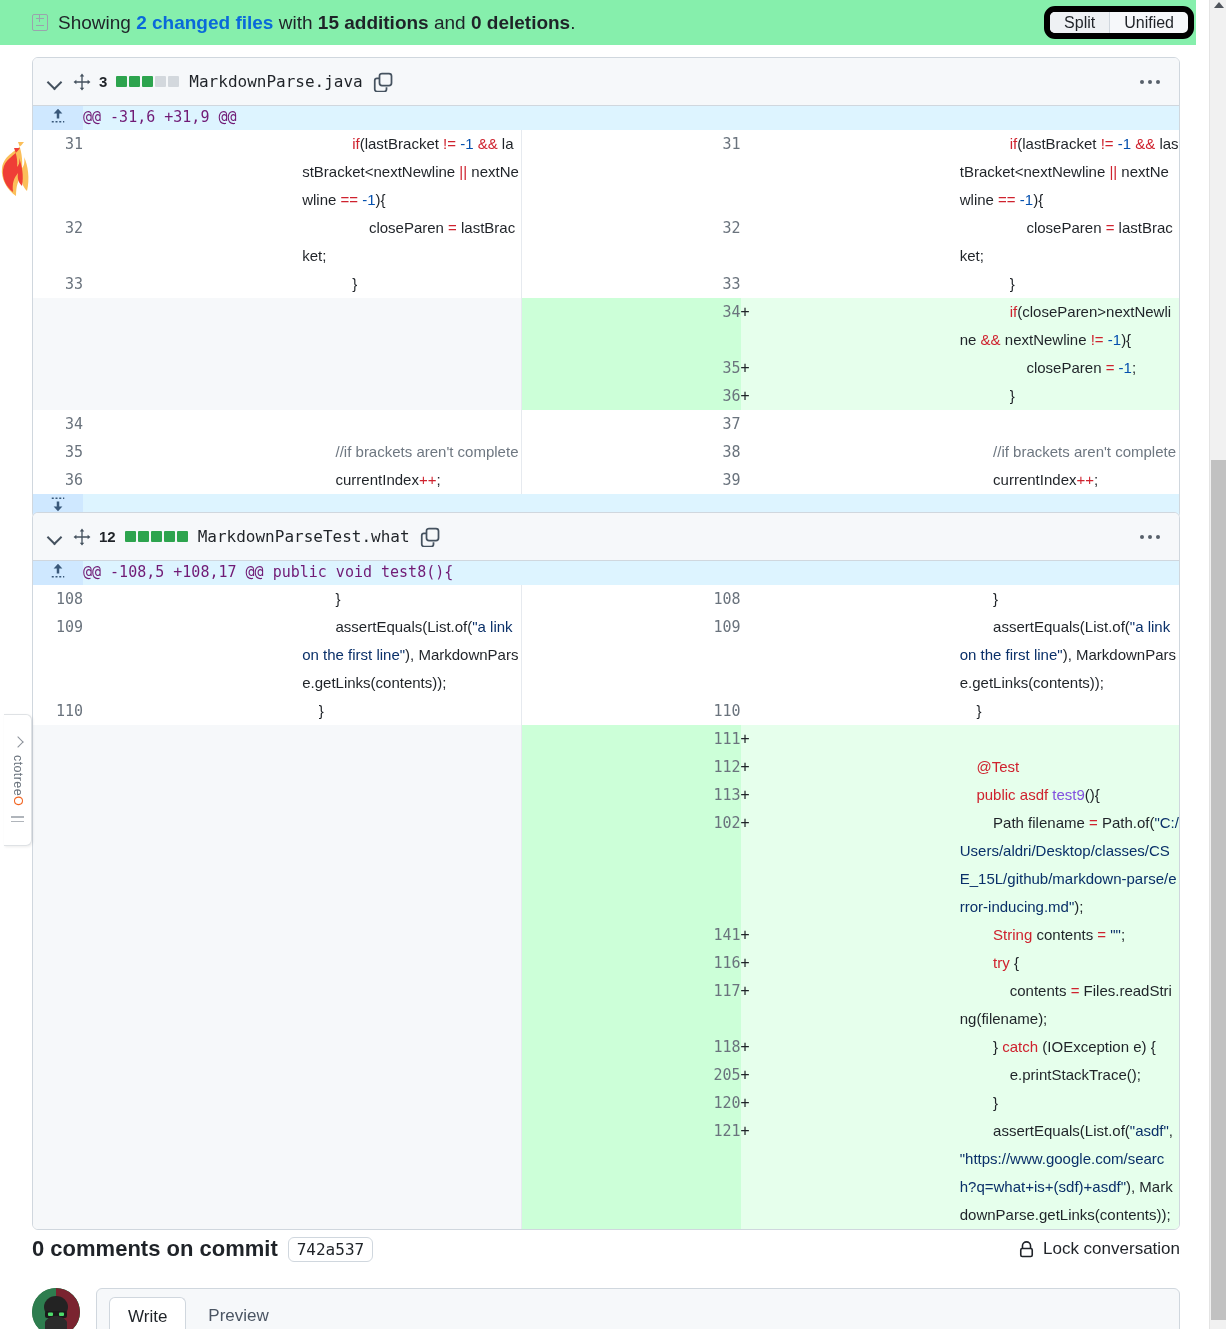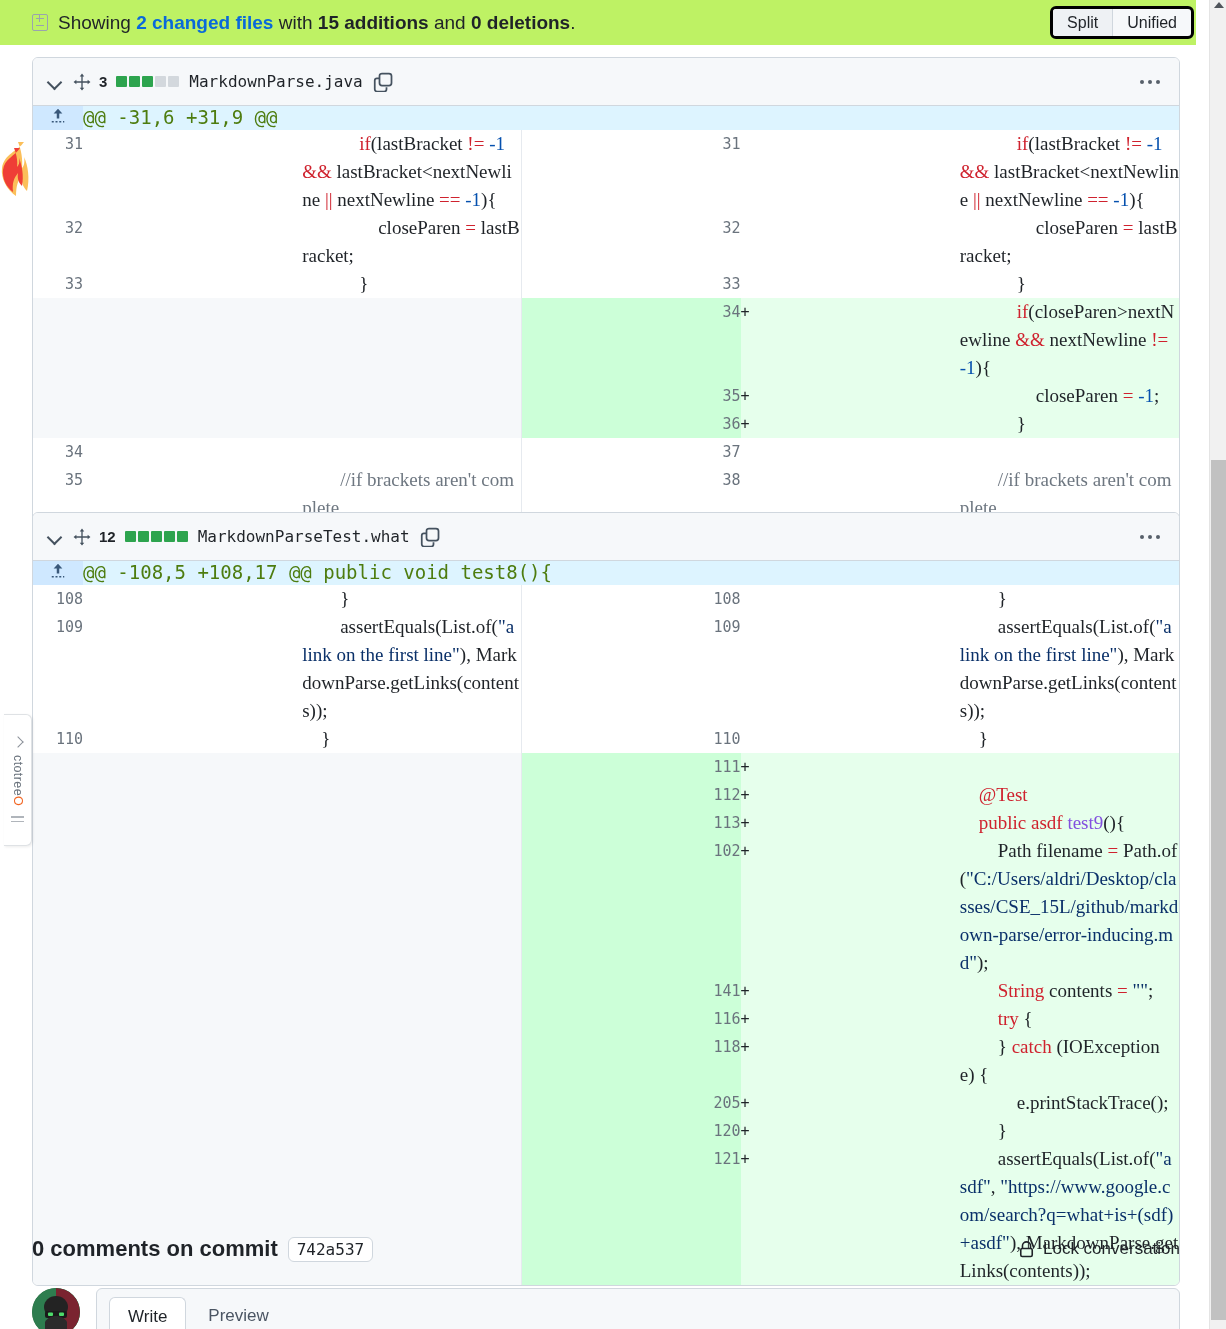--- a/index.html
+++ b/index.html
@@ -15,21 +15,21 @@
     width: 1226px; height: 1329px;
     background: #ffffff;
   }
 
   
   .summary-bar {
     position: absolute; left: 0; top: 0;
     width: 1196px; height: 45px;
     display: flex; align-items: center;
     padding: 0 14px 0 32px;
-    background: #bef264;
+    background: #86efac;
   }
   .summary-icon {
     width: 16px; height: 17px;
     border: 1.4px solid #9aa4ad;
     border-radius: 2px;
     position: relative;
     margin-right: 10px; flex: none;
   }
   .summary-icon::before {
     content: "";
@@ -45,21 +45,21 @@
   .summary-text {
     font-size: 19px; color: #1f2328; line-height: 26px;
     white-space: nowrap;
   }
   .summary-text .link { color: #0969da; font-weight: 600; }
   .summary-text .strong { font-weight: 600; color: #1f2328; }
 
   .view-toggle {
     position: absolute; right: 32px; top: 6px;
     display: flex; height: 33px;
-    border: 3px solid #000000; border-radius: 6px;
+    border: 6px solid #000000; border-radius: 11px;
     overflow: hidden; background: #f6f8fa;
   }
   .view-toggle button {
     font-family: inherit; font-size: 16px; color: #1f2328;
     border: none; background: transparent;
     padding: 0 14px; cursor: pointer; height: 100%;
   }
   .view-toggle button.sel { background: #eef1f4; }
   .view-toggle .divider { width: 1px; background: #d0d7de; }
 
@@ -121,40 +121,40 @@
     line-height: 28px;
   }
   .mark {
     width: 20px;
     font-family: "DejaVu Sans Mono", monospace;
     font-size: 15px; color: #1f2328;
     text-align: left; line-height: 28px;
     padding-left: 6px; user-select: none;
   }
   .code {
-    font-family: Liberation Serif, serif;
-    font-size: 19px; line-height: 28px;
+    font-family: Liberation Sans, sans-serif;
+    font-size: 15px; line-height: 28px;
     color: #1f2328;
     white-space: pre-wrap; word-break: break-all;
     padding: 1px 8px 1px 2px;
   }
   .side-l { border-right: 1px solid #e6eaef; }
   tr.ctx td { background: #ffffff; }
   tr.add td.num { background: #ccffd8; }
   tr.add td.mark, tr.add td.code { background: #e6ffec; }
 
   
   .hunk-expand {
     width: 50px; background: #cfe8ff;
     text-align: center; padding: 6px 0; cursor: pointer;
   }
   .hunk-text {
     background: #ddf4ff;
     font-family: "DejaVu Sans Mono", monospace;
-    font-size: 19px; color: #4d7c0f;
+    font-size: 15px; color: #701a75;
     padding: 6px 0 6px 14px; line-height: 22px;
   }
 
   
   .k  { color: #cf222e; }   
   .s  { color: #0a3069; }   
   .n  { color: #0550ae; }   
   .fn { color: #8250df; }   
   .op { color: #cf222e; }   
   .cm { color: #6e7781; }   
@@ -489,20 +489,28 @@
             <td class="mark">+</td>
             <td class="code">        <span class="k">String</span> contents <span class="op">=</span> <span class="s">""</span>;</td>
           </tr>
           <tr class="add">
             <td class="num blank-num" style="background:#f6f8fa"></td>
             <td class="mark" style="background:#f6f8fa"></td>
             <td class="code side-l" style="background:#f6f8fa"></td>
             <td class="num">116</td>
             <td class="mark">+</td>
             <td class="code">        <span class="k">try</span> {</td>
+          </tr>
+          <tr class="add">
+            <td class="num blank-num" style="background:#f6f8fa"></td>
+            <td class="mark" style="background:#f6f8fa"></td>
+            <td class="code side-l" style="background:#f6f8fa"></td>
+            <td class="num">117</td>
+            <td class="mark">+</td>
+            <td class="code">            contents <span class="op">=</span> Files.readString(filename);</td>
           </tr>
           <tr class="add">
             <td class="num blank-num" style="background:#f6f8fa"></td>
             <td class="mark" style="background:#f6f8fa"></td>
             <td class="code side-l" style="background:#f6f8fa"></td>
             <td class="num">118</td>
             <td class="mark">+</td>
             <td class="code">        } <span class="k">catch</span> (IOException e) {</td>
           </tr>
           <tr class="add">

